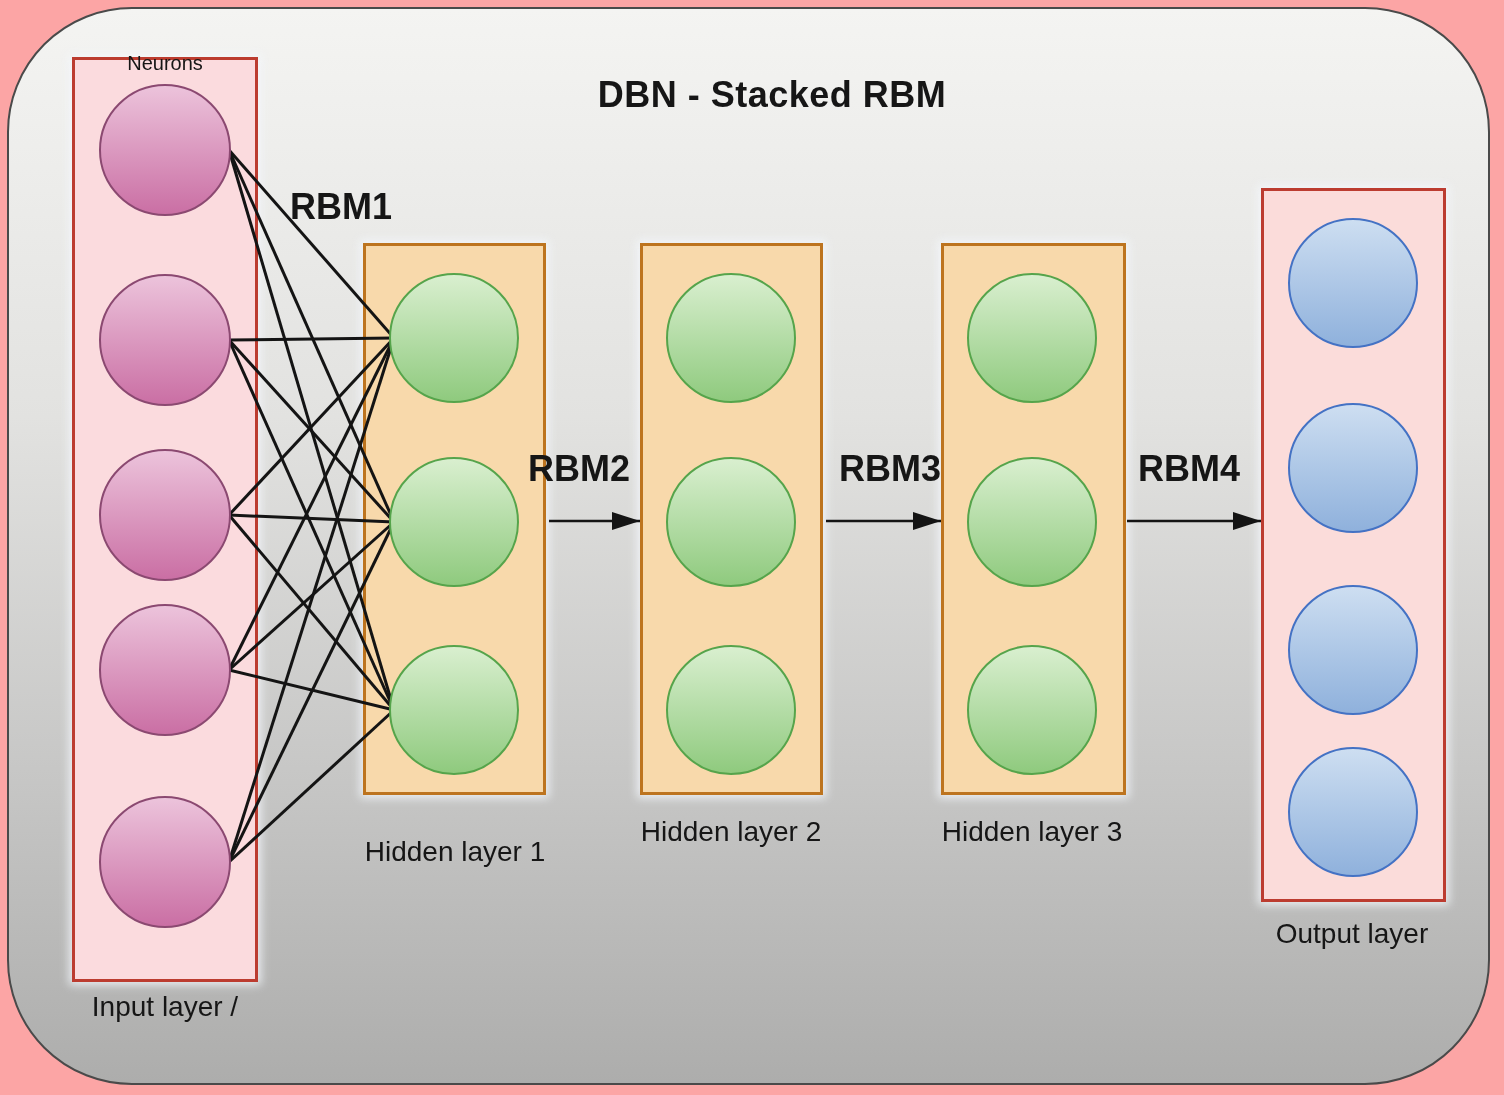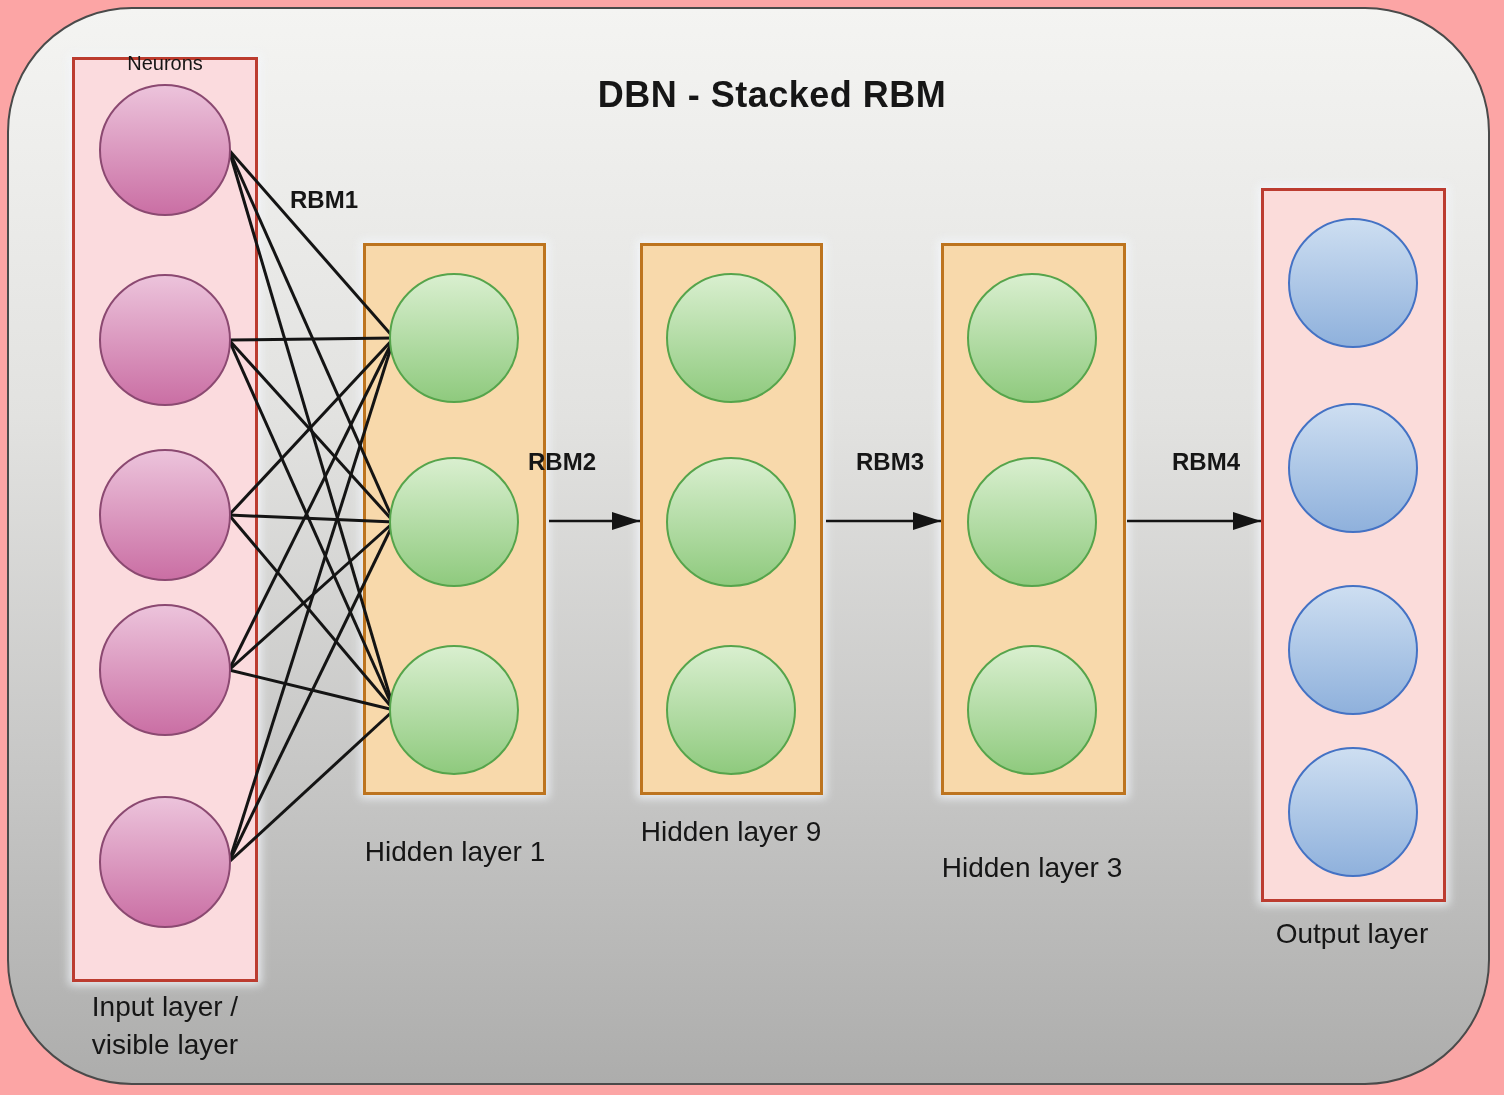--- a/index.html
+++ b/index.html
@@ -26,30 +26,30 @@
   .pink{background:linear-gradient(180deg,var(--pink-top,#ecc3db) 0%,var(--pink-bottom,#ca6fa4) 100%);
         border:2px solid var(--pink-border,#8b4971);}
   .green{background:linear-gradient(180deg,var(--green-top,#d9efcf) 0%,var(--green-bottom,#8fca7e) 100%);
         border:2px solid var(--green-border,#56a44b);}
   .blue{background:linear-gradient(180deg,var(--blue-top,#cddef1) 0%,var(--blue-bottom,#8fb1dc) 100%);
         border:2px solid var(--blue-border,#4472c4);}
   .txt{position:absolute;z-index:4;}
   .diagram-title{left:452px;top:74px;width:640px;text-align:center;
         font-size:36px;font-weight:700;letter-spacing:0.5px;}
   .neurons-label{left:72px;top:52px;width:186px;text-align:center;font-size:20px;}
-  .rbm-label{font-size:24px;font-weight:600;}
+  .rbm-label{font-size:36px;font-weight:600;}
   .rbm1{left:290px;top:186px;}
   .rbm2{left:528px;top:448px;width:120px;text-align:left;}
   .rbm3{left:830px;top:448px;width:120px;text-align:center;}
   .rbm4{left:1120px;top:448px;width:120px;text-align:right;}
   .layer-label{font-size:28px;text-align:center;}
   .input-label{left:40px;top:988px;width:250px;line-height:38px;}
   .hl1-label{left:335px;top:816px;width:240px;margin-top:20px;}
   .hl2-label{left:611px;top:816px;width:240px;}
-  .hl3-label{left:912px;top:816px;width:240px;margin-top:36px;}
+  .hl3-label{left:912px;top:816px;width:240px;}
   .output-label{left:1232px;top:918px;width:240px;}
 </style>
 </head>
 <body>
 
 <div id="frame">
   <div id="stage">
 
     <div class="rounded-bg"></div>
 
@@ -88,24 +88,23 @@
     <div class="txt diagram-title">DBN - Stacked RBM</div>
     <div class="txt neurons-label">Neurons</div>
 
     <div class="txt rbm-label rbm1">RBM1</div>
     <div class="txt rbm-label rbm2">RBM2</div>
     <div class="txt rbm-label rbm3">RBM3</div>
     <div class="txt rbm-label rbm4">RBM4</div>
 
     <div class="txt layer-label input-label">
       <div>Input layer /</div>
-      <div>visible layer</div>
     </div>
     <div class="txt layer-label hl1-label">Hidden layer 1</div>
-    <div class="txt layer-label hl2-label">Hidden layer 9</div>
+    <div class="txt layer-label hl2-label">Hidden layer 2</div>
     <div class="txt layer-label hl3-label">Hidden layer 3</div>
     <div class="txt layer-label output-label">Output layer</div>
 
   <div class="circle pink" style="left: 99px; top: 84px; height: 132px; width: 132px;"></div>
       <div class="circle pink" style="left: 99px; top: 274px; height: 132px; width: 132px;"></div>
       <div class="circle pink" style="left: 99px; top: 449px; height: 132px; width: 132px;"></div>
       <div class="circle pink" style="left: 99px; top: 604px; height: 132px; width: 132px;"></div>
       <div class="circle pink" style="left: 99px; top: 796px; height: 132px; width: 132px;"></div>
       <div class="circle green" style="left: 389px; top: 273px; height: 130px; width: 130px;"></div>
       <div class="circle green" style="left: 389px; top: 457px; height: 130px; width: 130px;"></div>

